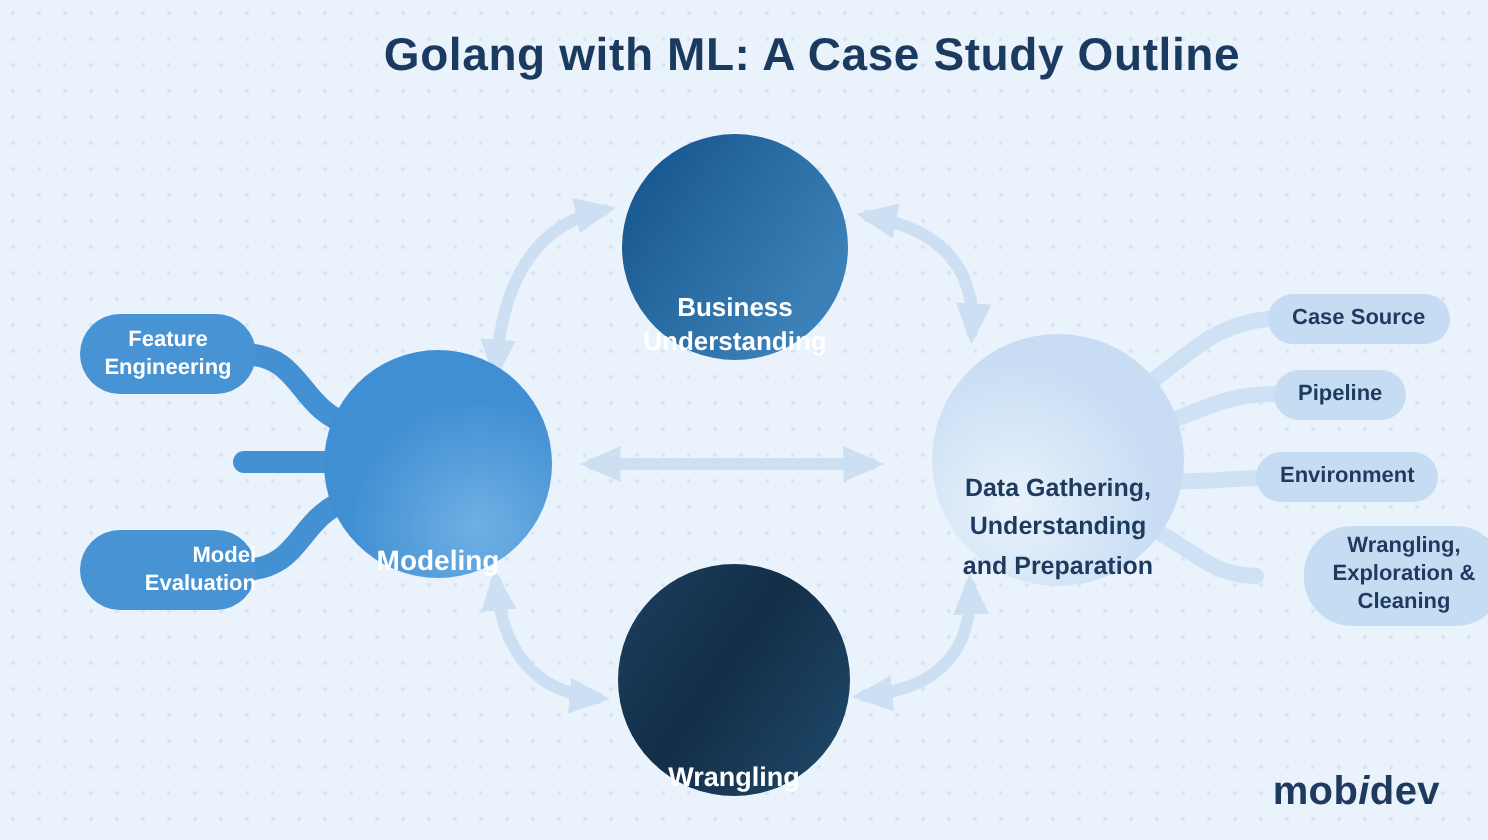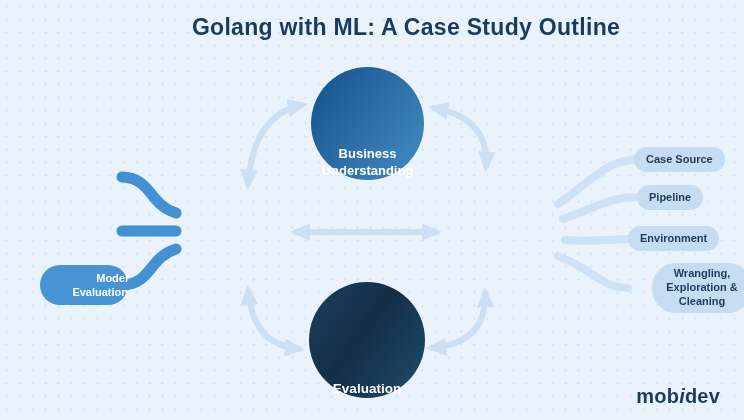--- a/index.html
+++ b/index.html
@@ -113,24 +113,33 @@
       <path d="M 434,108 Q 489,118 486,166"></path>
       <path d="M 296,232 L 436,232"></path>
       <path d="M 248,291 Q 253,345 299,349"></path>
       <path d="M 432,348 Q 487,343 485,293"></path>
     </g>
   </svg>
 
   <div class="node node-bu">
     <span>Business Understanding</span>
   </div>
+  <div class="node node-modeling">
+    <span>Modeling</span>
+  </div>
+  <div class="node node-dg">
+    <span>Data Gathering, Understanding and Preparation</span>
+  </div>
   <div class="node node-deploy">
-    <span>Evaluation</span>
+    <span>Wrangling</span>
   </div>
 
+  <div class="pill pill-left pill-fe">
+    <span>Feature Engineering</span>
+  </div>
   <div class="pill pill-left pill-me">
     <span>Model Evaluation</span>
   </div>
 
   <div class="pill pill-right pill-ds">
     <span>Case Source</span>
   </div>
   <div class="pill pill-right pill-pl">
     <span>Pipeline</span>
   </div>

